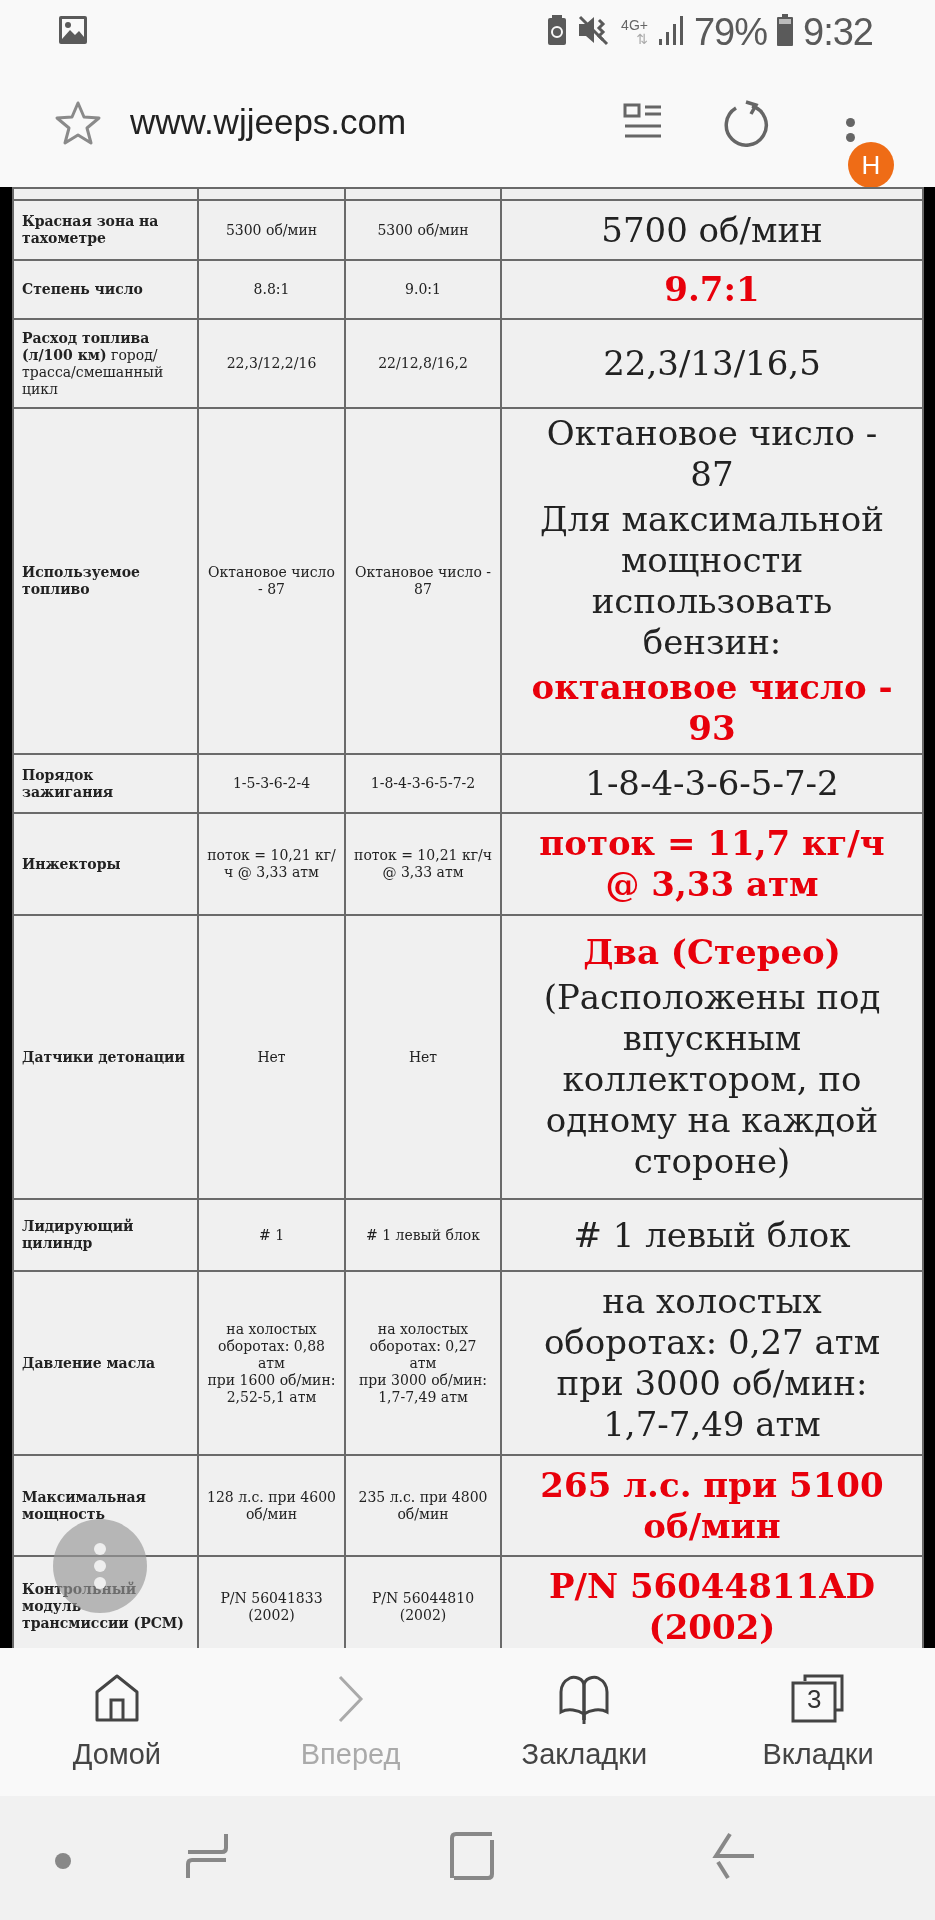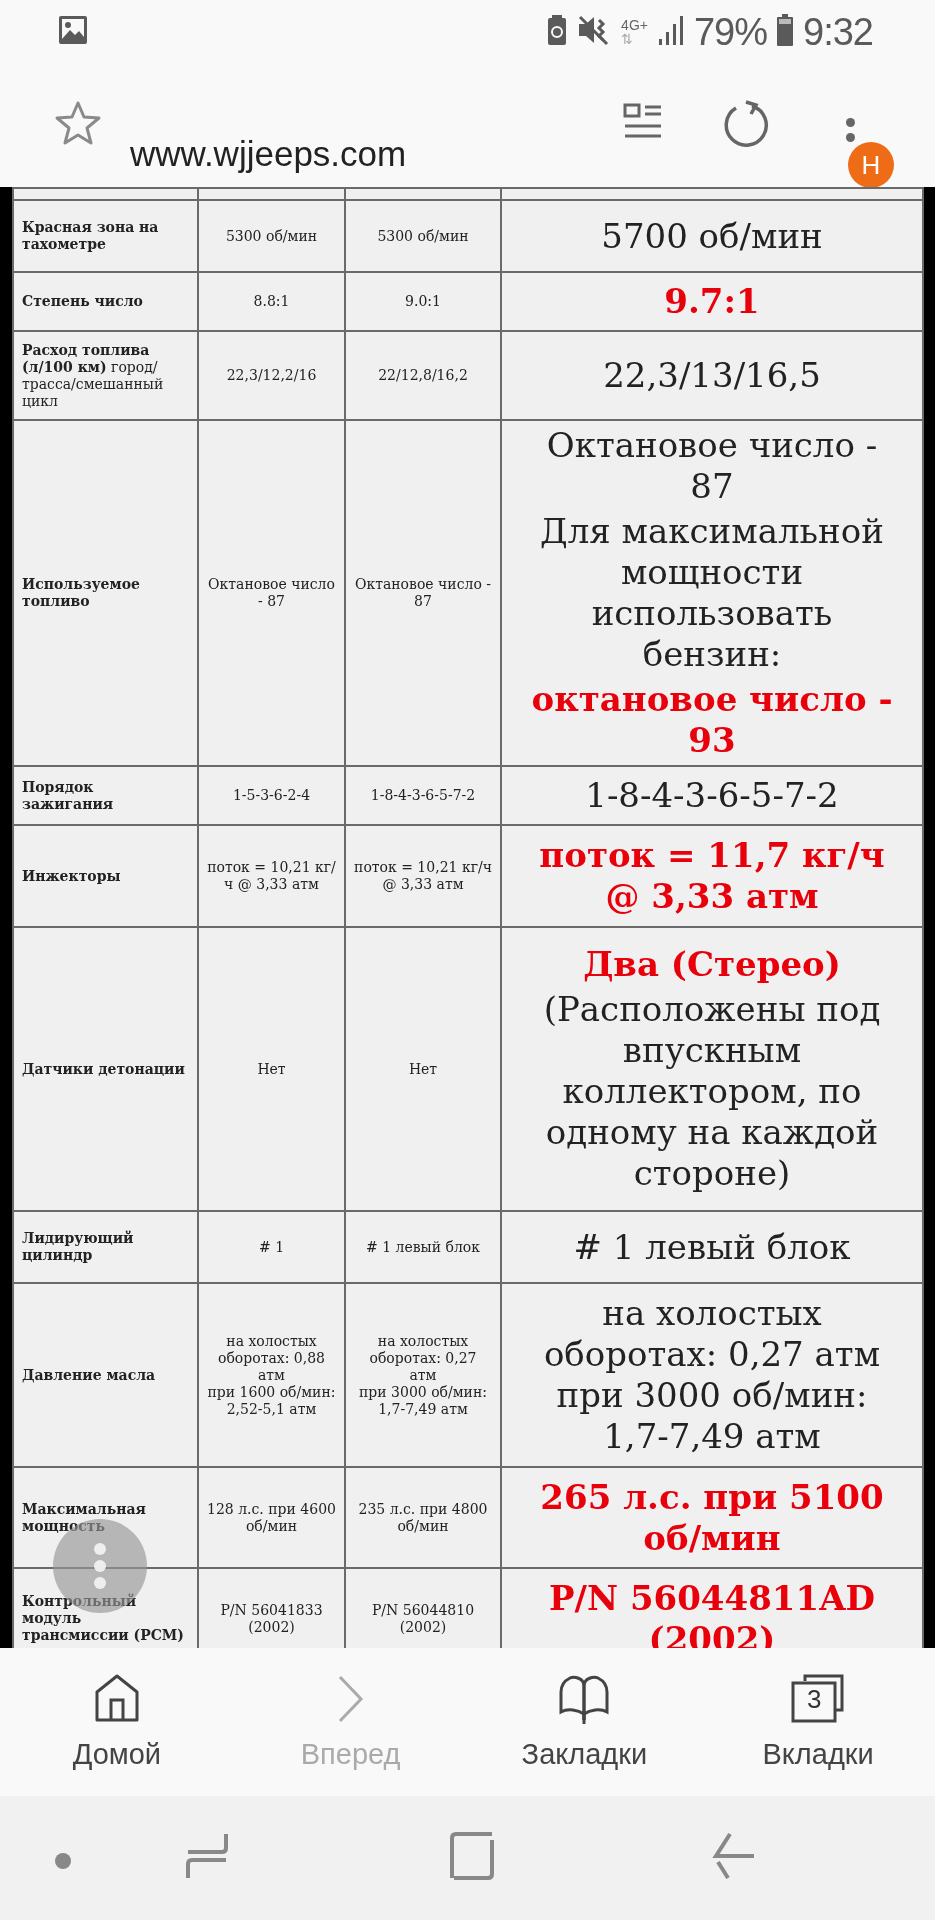--- a/index.html
+++ b/index.html
@@ -9,21 +9,21 @@
   
   .status-bar { position: absolute; left: 0; top: 0; width: 935px; height: 62px; background: #f9f9f9; }
   .status-left { position: absolute; left: 58px; top: 15px; }
   .status-right { position: absolute; right: 62px; top: 10px; height: 44px; display: flex; align-items: center; gap: 10px; color: #5a5a5a; }
   .status-text { font-family: "Liberation Sans", sans-serif; font-size: 38px; color: #5a5a5a; letter-spacing: -1px; }
   .net-label { font-size: 14px; line-height: 14px; color: #666; text-align: center; }
 
   
   .address-bar { position: absolute; left: 0; top: 62px; width: 935px; height: 125px; background: #f9f9f9; }
   .star { position: absolute; left: 54px; top: 38px; }
-  .url { position: absolute; left: 130px; top: 40px; font-size: 35px; color: #222; margin-top: 32px; }
+  .url { position: absolute; left: 130px; top: 40px; font-size: 35px; color: #222; }
   .reader-btn { position: absolute; left: 622px; top: 40px; }
   .reload-btn { position: absolute; left: 722px; top: 36px; }
   .more-btn { position: absolute; left: 840px; top: 50px; width: 20px; height: 50px; }
   .more-btn span { display:block; width: 9px; height: 9px; border-radius: 50%; background: #666; margin: 6px auto; }
   .badge { position: absolute; left: 848px; top: 80px; width: 46px; height: 46px; border-radius: 50%; background: #ef6c16; color: #fff; font-size: 26px; text-align: center; line-height: 46px; }
 
   
   .content { position: absolute; left: 0; top: 187px; width: 935px; height: 1461px; overflow: hidden; background: #000; }
   .page { position: absolute; left: 12px; top: 0; width: 910px; background: #f0f0f0; }
   table.spec { border-collapse: collapse; width: 910px; table-layout: fixed; font-family: "DejaVu Serif", "Liberation Serif", serif; color: #222; }
@@ -66,21 +66,21 @@
     <span><svg width="20" height="30" viewBox="0 0 20 30">
           <rect x="5" y="0" width="10" height="4" fill="#5a5a5a"></rect>
           <rect x="1" y="3" width="18" height="27" rx="2" fill="#5a5a5a"></rect>
           <circle cx="10" cy="17" r="5" fill="none" stroke="#f9f9f9" stroke-width="2"></circle>
         </svg></span>
     <span><svg width="34" height="32" viewBox="0 0 34 32">
           <path d="M2 10 L9 10 L17 3 L17 29 L9 22 L2 22Z" fill="#5a5a5a"></path>
           <path d="M22 6 L26 10 L22 14 L26 18 L22 22 L26 26" stroke="#5a5a5a" stroke-width="3" fill="none"></path>
           <line x1="3" y1="3" x2="30" y2="30" stroke="#5a5a5a" stroke-width="3"></line>
         </svg></span>
-    <span style="display:flex;flex-direction:column;align-items:flex-start;">
+    <span style="display:flex;flex-direction:column;align-items:flex-end;">
       <span class="net-label">4G+</span>
       <span class="net-label" style="color:#aaa;">⇅</span>
     </span>
     <span><svg width="26" height="30" viewBox="0 0 26 30">
           <rect x="1" y="24" width="3" height="6" fill="#5a5a5a"></rect>
           <rect x="8" y="17" width="3" height="13" fill="#5a5a5a"></rect>
           <rect x="15" y="9" width="3" height="21" fill="#5a5a5a"></rect>
           <rect x="22" y="1" width="3" height="29" fill="#5a5a5a"></rect>
         </svg></span>
     <span class="status-text">79%</span>
@@ -132,21 +132,21 @@
           <col class="c4">
         </colgroup>
       <tbody>
           <tr style="height:12px">
             <td></td>
             <td></td>
             <td></td>
             <td></td>
           </tr>
 
-      <tr style="height:72px">
+      <tr style="height:60px">
         <td class="label">Красная зона на тахометре</td>
         <td>5300 об/мин</td>
         <td>5300 об/мин</td>
         <td class="big">5700 об/мин</td>
       </tr>
 
       <tr style="height:59px">
         <td class="label">Степень число</td>
         <td>8.8:1</td>
         <td>9.0:1</td>

